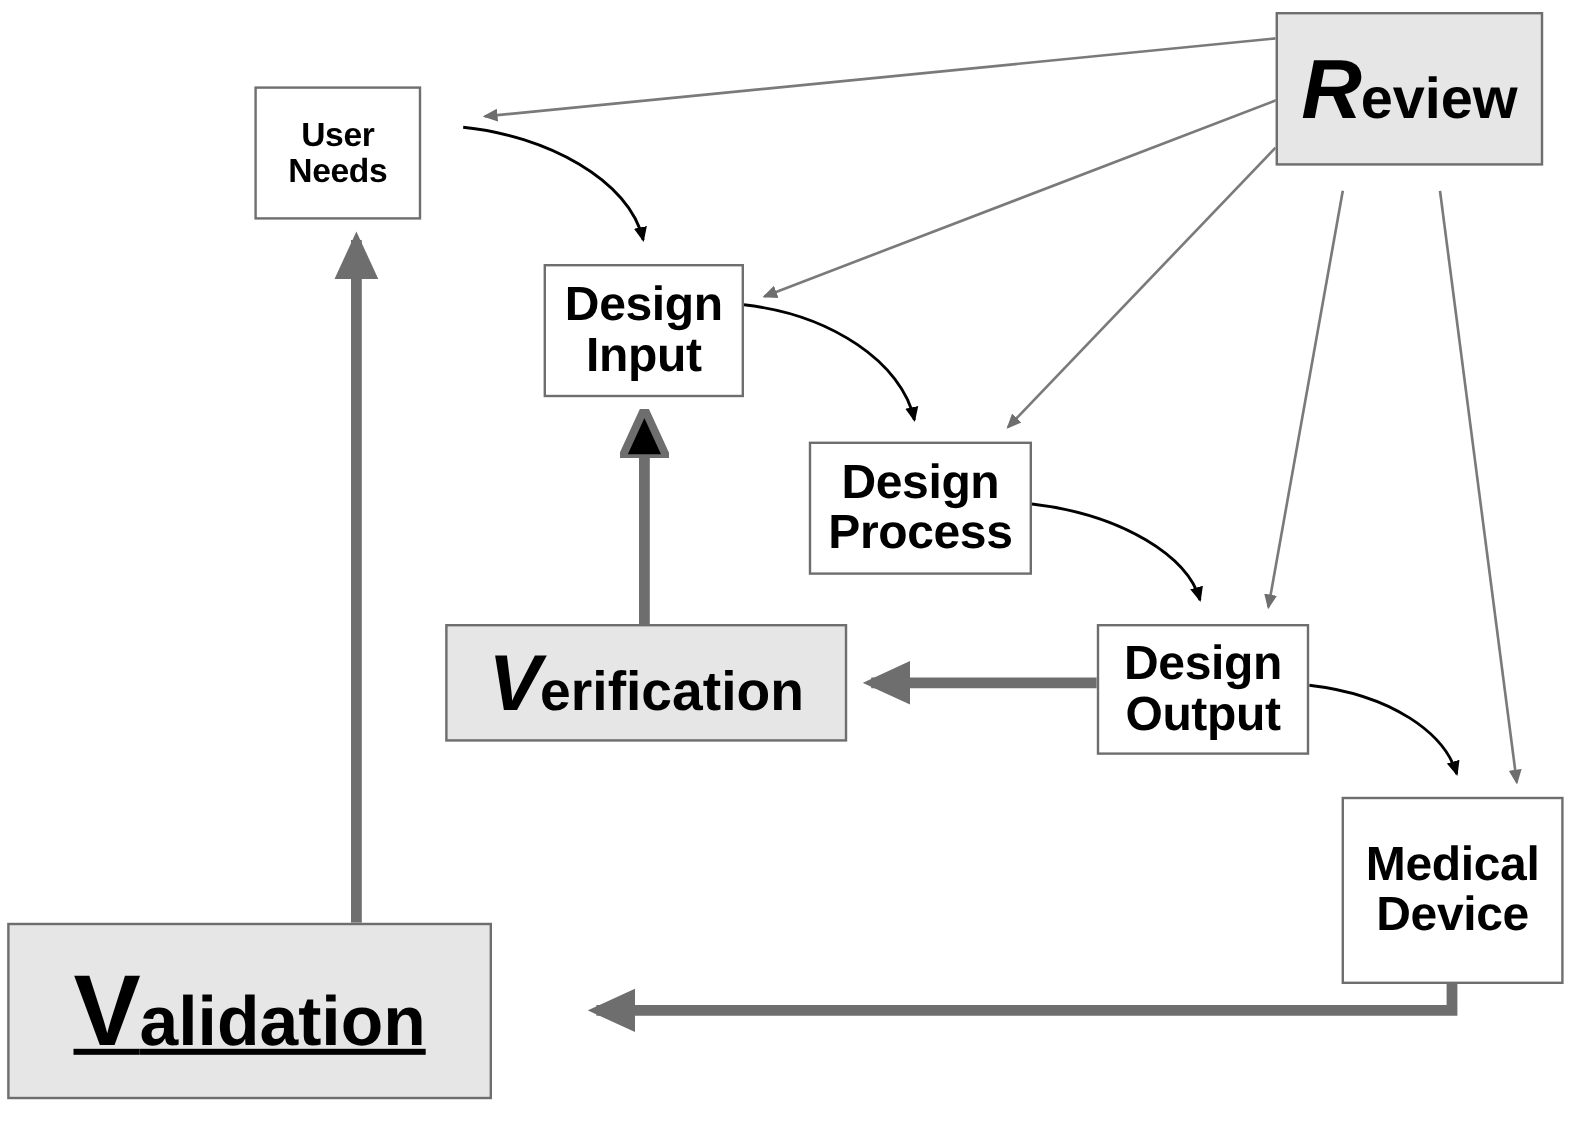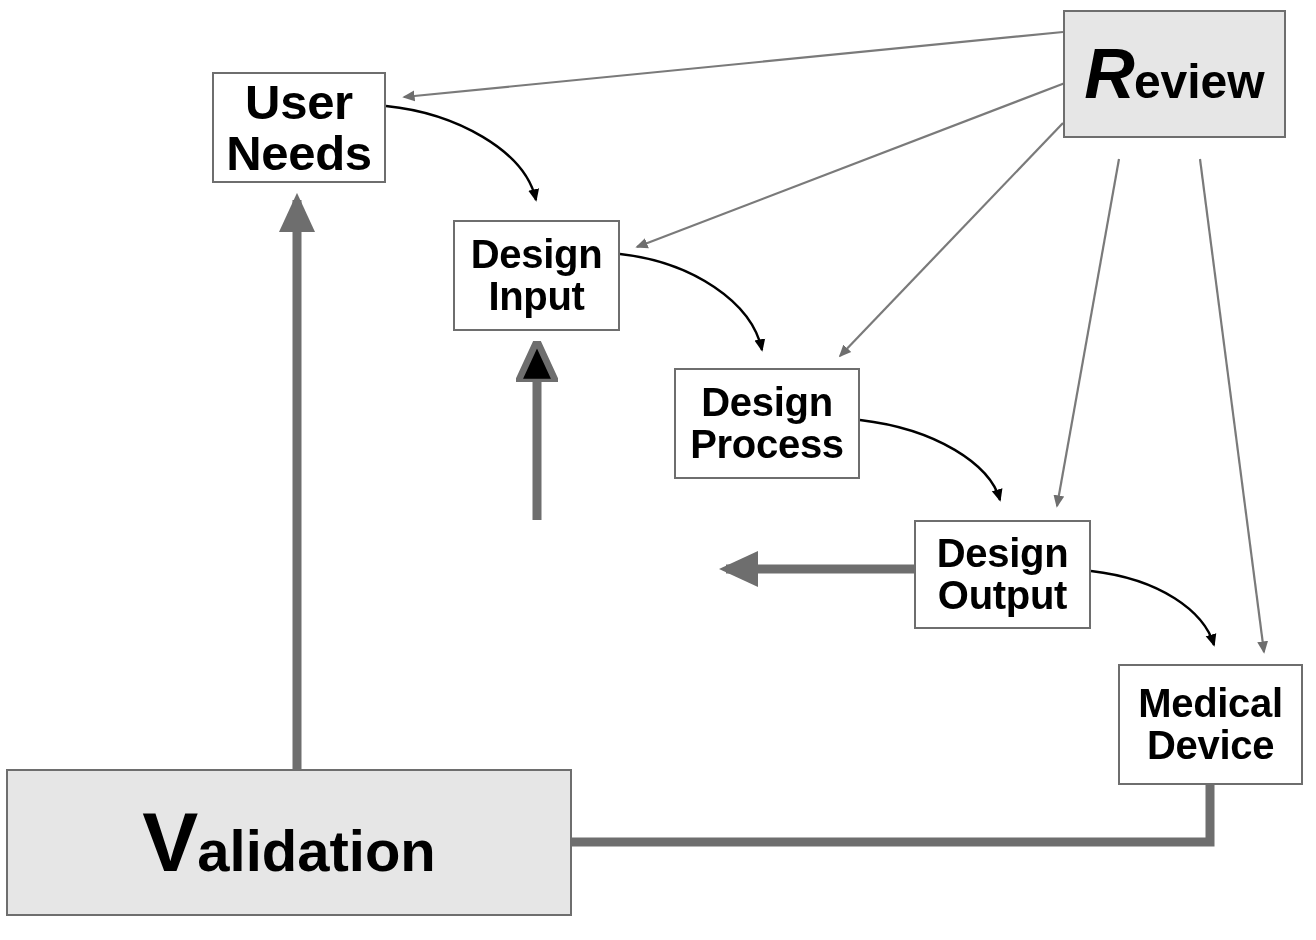--- a/index.html
+++ b/index.html
@@ -50,28 +50,28 @@
     font-style: italic;
     font-weight: bold;
     letter-spacing: -1px;
   }
   .dropcap-up {
     font-style: normal;
     font-weight: bold;
     letter-spacing: -1px;
   }
   
-  #node-user-needs     { left:212px; top:72px;  width:174px; height:111px; font-size:49px; }
+  #node-user-needs     { left:212px; top:72px;  width:139px; height:111px; font-size:28px; }
   #node-design-input   { left:453px; top:220px; width:167px; height:111px; font-size:40px; }
   #node-design-process { left:674px; top:368px; width:186px; height:111px; font-size:40px; }
   #node-design-output  { left:914px; top:520px; width:177px; height:109px; font-size:40px; }
-  #node-medical-device { left:1118px;top:664px; width:185px; height:121px; font-size:40px; }
+  #node-medical-device { left:1118px;top:664px; width:185px; height:156px; font-size:40px; }
   #node-review         { left:1063px;top:10px;  width:223px; height:128px; font-size:48px; }
   #node-verification   { left:371px; top:520px; width:335px; height:98px;  font-size:46px; }
-  #node-validation     { left:6px;   top:769px; width:566px; height:147px; font-size:58px; }
+  #node-validation     { left:6px;   top:769px; width:404px; height:147px; font-size:58px;text-decoration:underline; }
   #node-review .dropcap        { font-size:70px; }
   #node-verification .dropcap  { font-size:66px; }
   #node-validation .dropcap-up { font-size:84px; }
   .node-inner { display:block; }
 </style>
 </head>
 <body>
 
 <div id="stage">
 
@@ -139,18 +139,21 @@
 
   <div class="node plain" id="node-medical-device">
     <span class="node-label">Medical
 Device</span>
   </div>
 
   <div class="node shaded" id="node-review">
     <span class="node-inner"><span class="dropcap">R</span><span>eview</span></span>
   </div>
 
+  <div class="node shaded" id="node-verification">
+    <span class="node-inner"><span class="dropcap">V</span><span>erification</span></span>
+  </div>
 
   <div class="node shaded" id="node-validation">
     <span class="node-inner"><span class="dropcap-up">V</span><span>alidation</span></span>
   </div>
 
 </div>
 
 </body></html>

